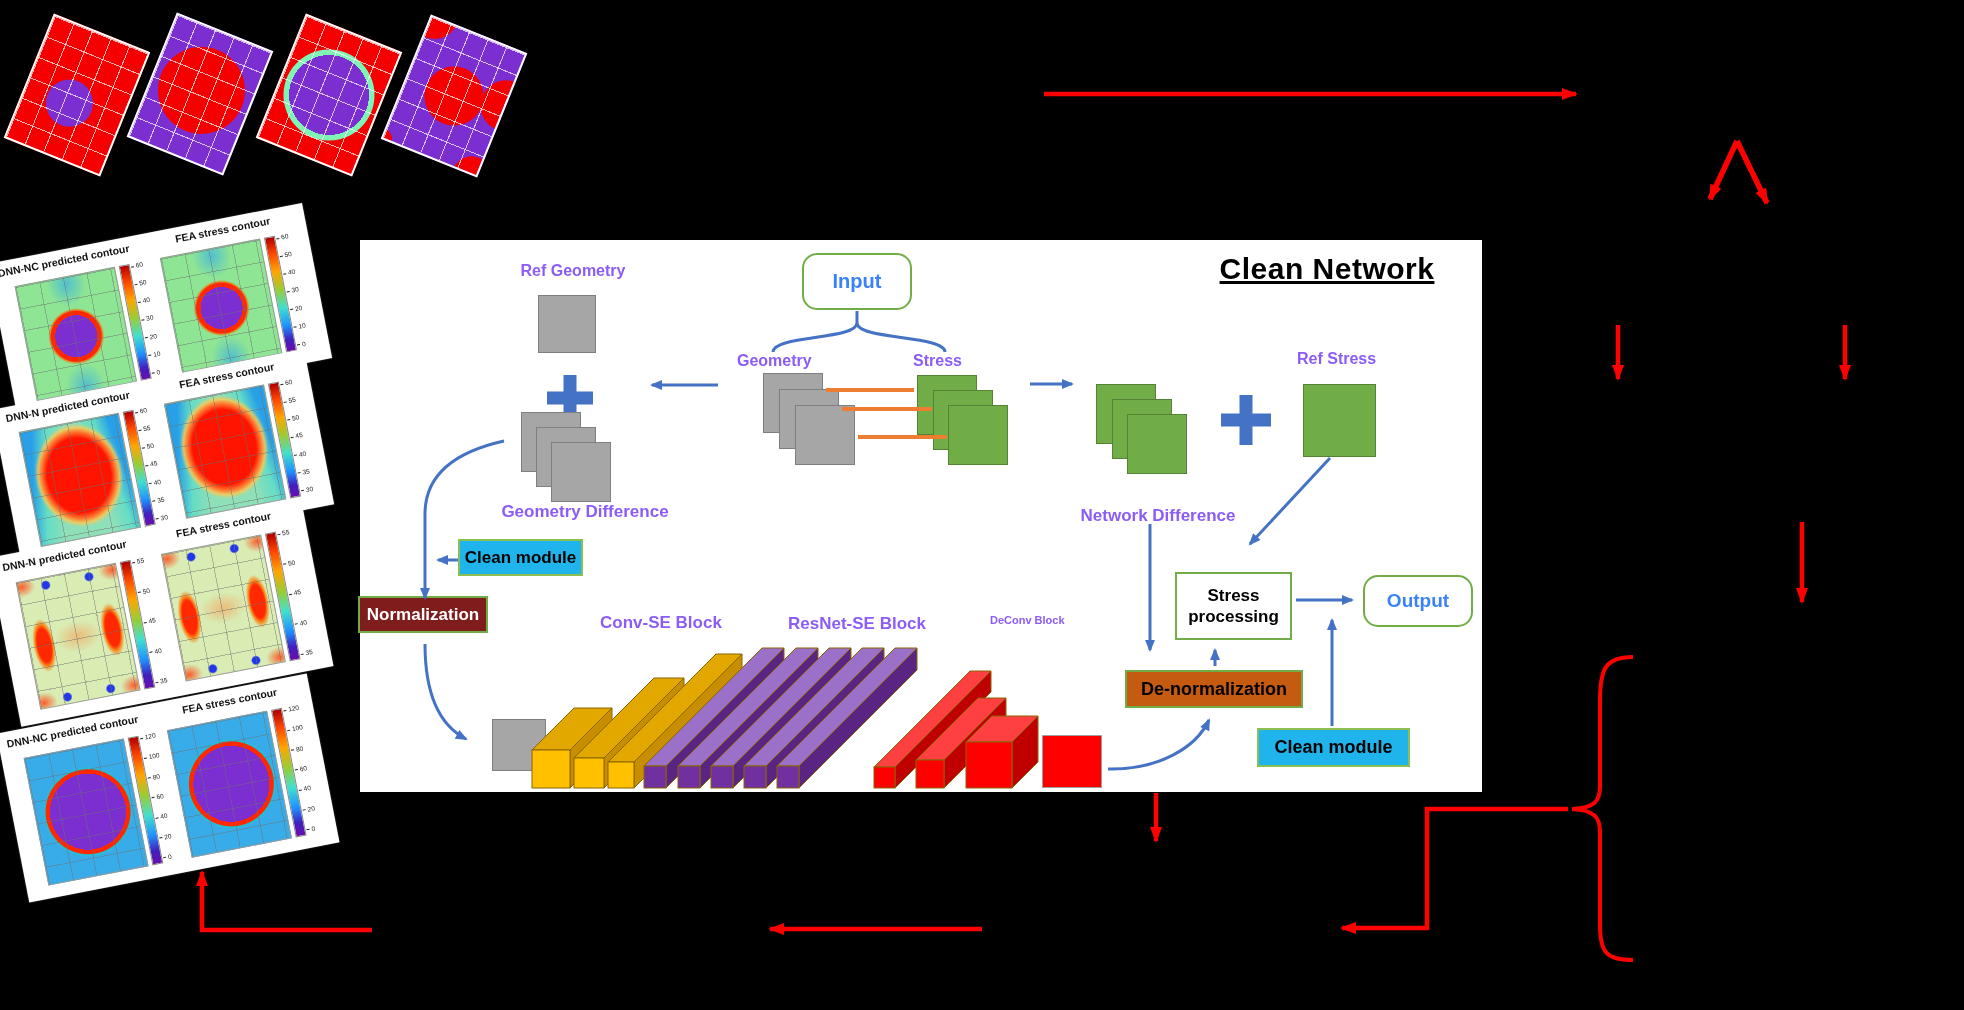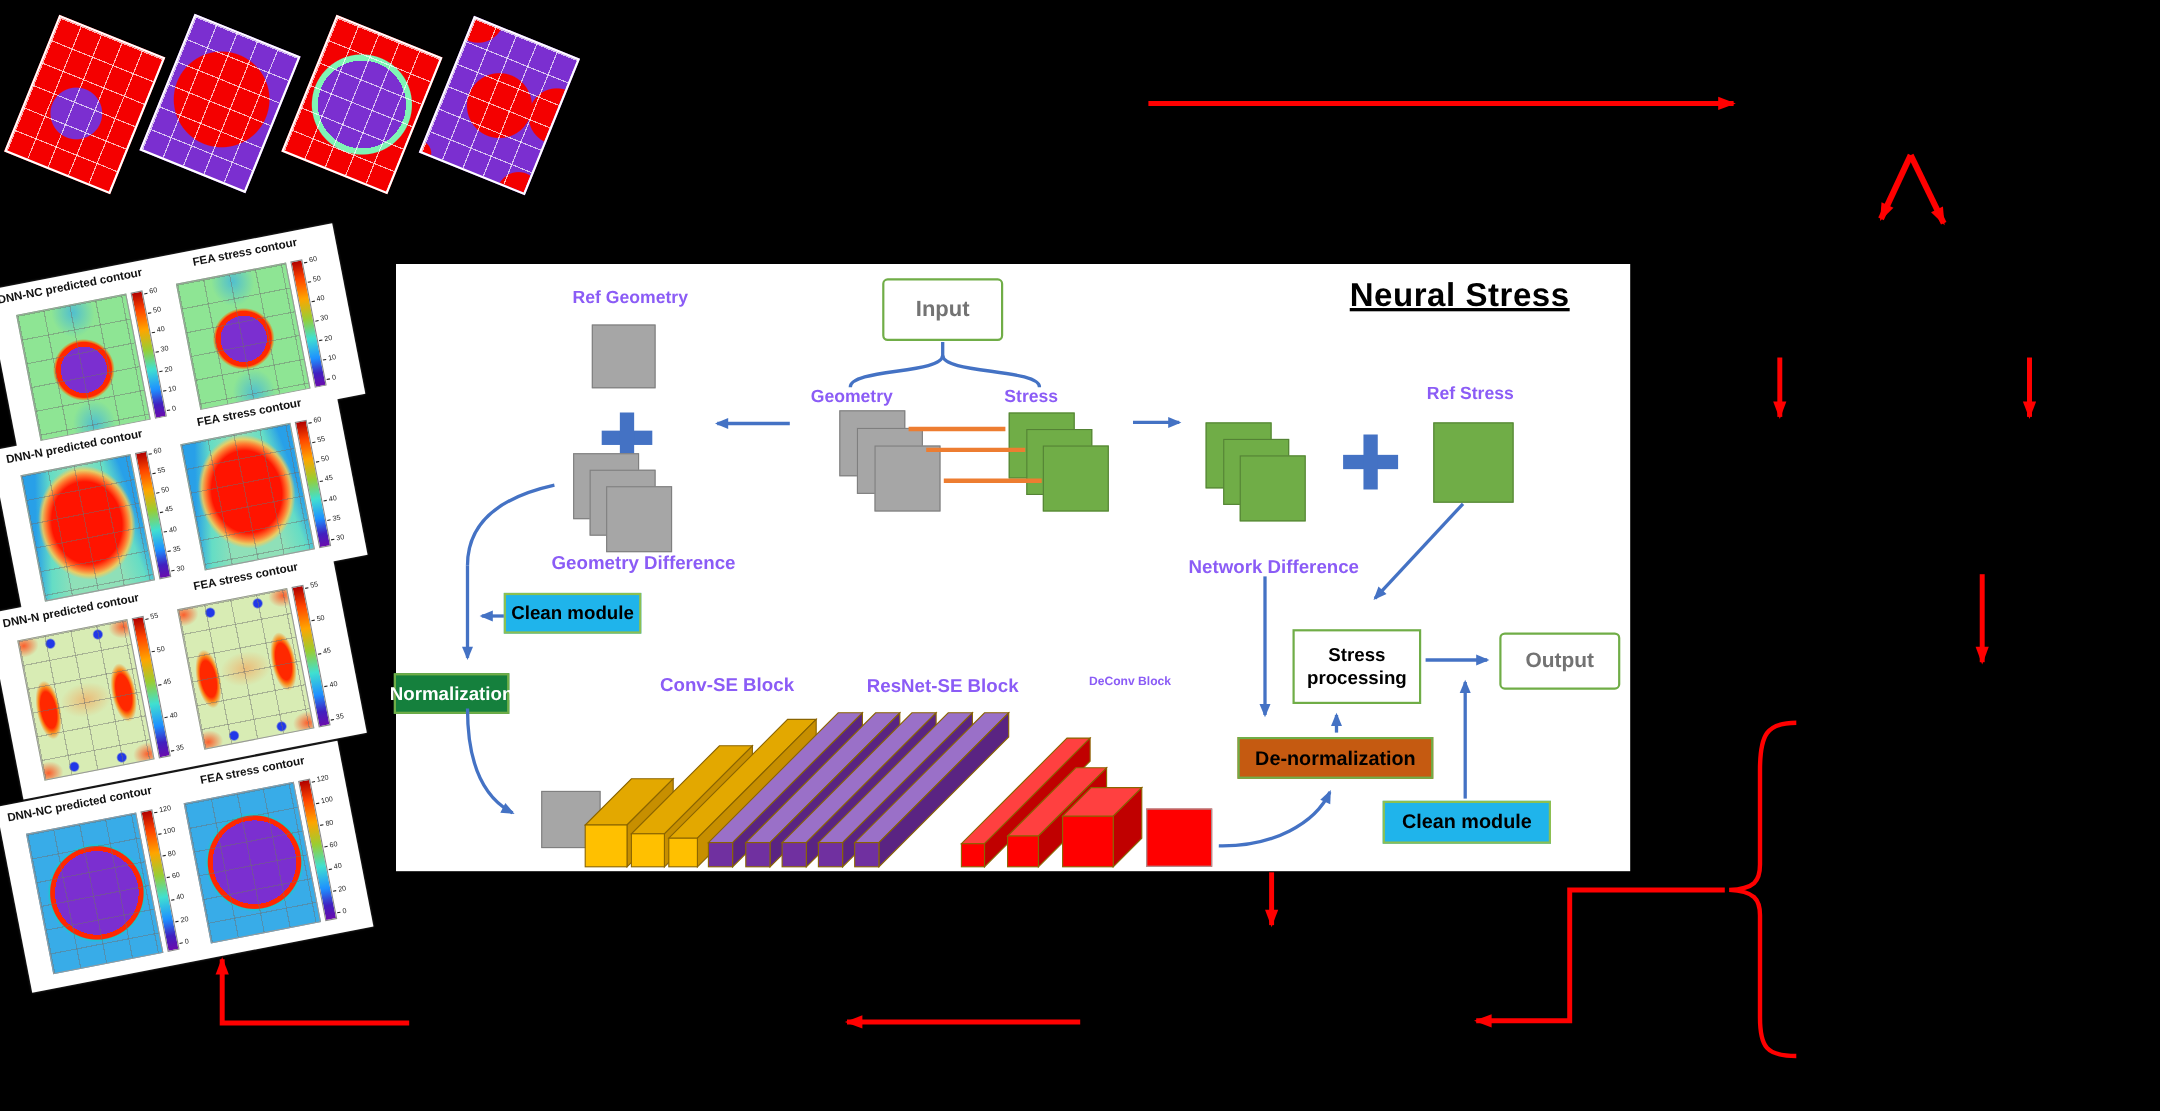--- a/index.html
+++ b/index.html
@@ -61,22 +61,22 @@
   .c4{background:
       radial-gradient(circle 44px at 52% 50%, #7B2FD0 0 38px, #FF2800 38px 42px, rgba(0,220,190,.5) 43px, transparent 45px),
       #38ACE8;}
   
   .nnpanel{position:absolute;left:360px;top:240px;width:1122px;height:552px;background:#fff;}
   .nn-title{position:absolute;font-weight:600;color:#000;text-decoration:underline;font-size:30px;letter-spacing:.5px;}
   .lab{position:absolute;font-weight:bold;color:#8b5cf6;font-size:16px;white-space:nowrap;}
   .sq{position:absolute;box-sizing:border-box;}
   .gray{background:#A6A6A6;border:1.5px solid #7F7F7F;}
   .green{background:#70AD47;border:1.5px solid #548235;}
-  .pill{position:absolute;box-sizing:border-box;border:2.5px solid #70AD47;border-radius:5px;background:#fff;
-        display:flex;align-items:center;justify-content:center;font-weight:bold;font-size:20px;color:#737373;}
+  .pill{position:absolute;box-sizing:border-box;border:2.5px solid #70AD47;border-radius:15px;background:#fff;
+        display:flex;align-items:center;justify-content:center;font-weight:bold;font-size:20px;color:#3b82f6;}
   .rbox{position:absolute;box-sizing:border-box;display:flex;align-items:center;justify-content:center;
         font-weight:bold;color:#000;text-align:center;}
   .plus{position:absolute;}
   .plus::before,.plus::after{content:"";position:absolute;background:#4472C4;}
   .plus::before{left:0;top:50%;width:100%;height:13px;transform:translateY(-50%);}
   .plus::after{top:0;left:50%;height:100%;width:13px;transform:translateX(-50%);}
   svg{position:absolute;left:0;top:0;pointer-events:none;}
 </style>
 </head>
 <body>
@@ -351,21 +351,21 @@
         </div>
         <div class="tick">
           <span class="tl"></span>
           <span>0</span>
         </div>
       </div>
   </div>
 
   <div class="nnpanel"></div>
 
-  <div class="nn-title" style="left:1212px;top:252px;width:230px;text-align:center;">Neural Stress</div>
+  <div class="nn-title" style="left:1212px;top:252px;width:230px;text-align:center;">Clean Network</div>
 
   <div class="lab" style="left:510px;top:262px;width:126px;text-align:center;">Ref Geometry</div>
   <div class="lab" style="left:737px;top:352px;">Geometry</div>
   <div class="lab" style="left:913px;top:352px;">Stress</div>
   <div class="lab" style="left:1297px;top:350px;">Ref Stress</div>
   <div class="lab" style="left:500px;top:502px;width:170px;text-align:center;font-size:17px;">Geometry Difference</div>
   <div class="lab" style="left:1080px;top:506px;width:156px;text-align:center;font-size:17px;">Network Difference</div>
   <div class="lab" style="left:600px;top:613px;font-size:17px;">Conv-SE Block</div>
   <div class="lab" style="left:788px;top:614px;font-size:17px;text-align:center;">ResNet-SE Block</div>
   <div class="lab" style="left:990px;top:614px;font-size:11px;">DeConv Block</div>
@@ -392,21 +392,21 @@
   <div class="plus" style="left:1221px;top:395px;width:50px;height:50px;"></div>
   <div class="sq green" style="left:1303px;top:384px;width:73px;height:73px;"></div>
 
   <div class="sq gray" style="left:492px;top:719px;width:54px;height:52px;"></div>
   <div class="sq" style="left:1042px;top:735px;width:60px;height:53px;background:#FF0000;border:1.5px solid #A0A0A0;"></div>
 
   <div class="pill" style="left:802px;top:253px;width:110px;height:57px;">Input</div>
   <div class="pill" style="left:1363px;top:575px;width:110px;height:52px;font-size:19px;">Output</div>
 
   <div class="rbox" style="left:458px;top:539px;width:125px;height:37px;background:#1FB4EB;border:2.5px solid #8CBF51;font-size:17px;">Clean module</div>
-  <div class="rbox" style="left:358px;top:612px;width:105px;height:37px;background:#15803d;border:2.5px solid #70AD47;font-size:17px;color:#fff;">Normalization</div>
+  <div class="rbox" style="left:358px;top:596px;width:130px;height:37px;background:#7f1d1d;border:2.5px solid #70AD47;font-size:17px;color:#fff;">Normalization</div>
   <div class="rbox" style="left:1125px;top:670px;width:178px;height:38px;background:#C55A11;border:2.5px solid #70AD47;font-size:18px;">De-normalization</div>
   <div class="rbox" style="left:1175px;top:572px;width:117px;height:68px;background:#fff;border:2.5px solid #70AD47;font-size:17px;line-height:1.25;padding:0 14px;">Stress processing</div>
   <div class="rbox" style="left:1257px;top:728px;width:153px;height:39px;background:#1FB4EB;border:2.5px solid #8CBF51;font-size:18px;">Clean module</div>
 
   <svg width="1964" height="1010" viewBox="0 0 1964 1010">
     <defs>
       <marker id="mr" markerUnits="userSpaceOnUse" markerWidth="18" markerHeight="14" refX="15" refY="7" orient="auto">
         <path d="M1,1 L17,7 L1,13 Z" fill="#FF0000"></path>
       </marker>
       <marker id="mb" markerUnits="userSpaceOnUse" markerWidth="14" markerHeight="12" refX="11" refY="6" orient="auto">

